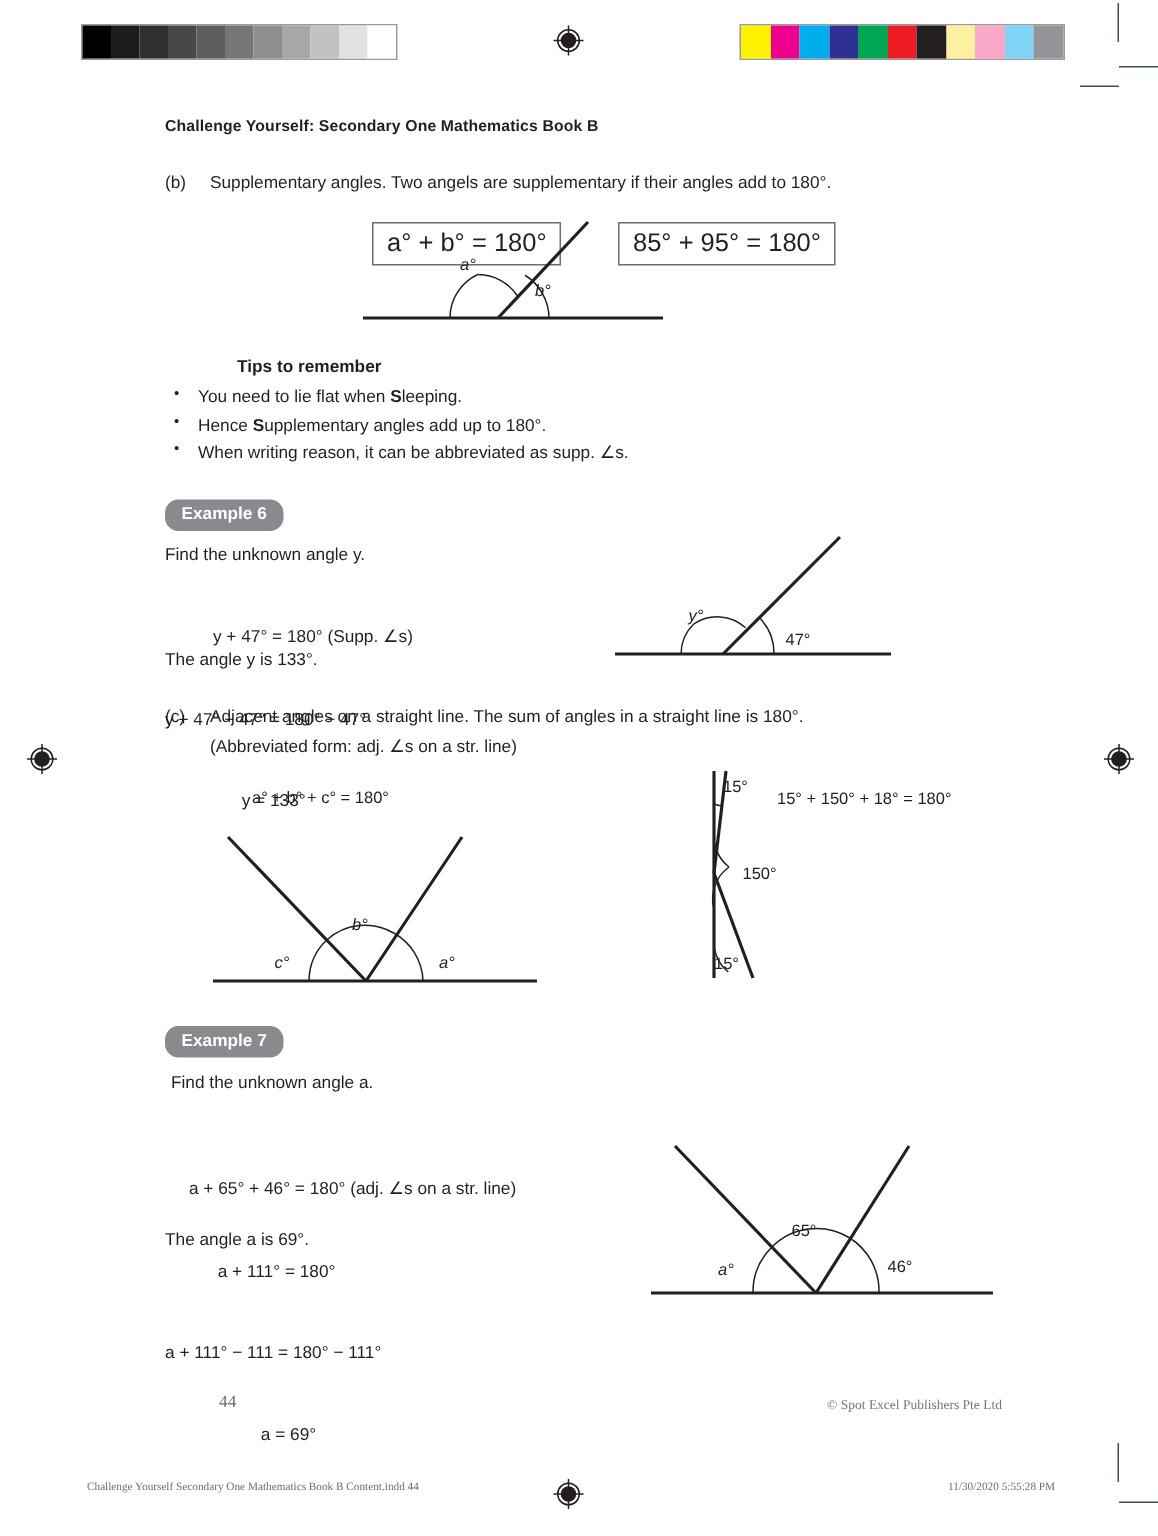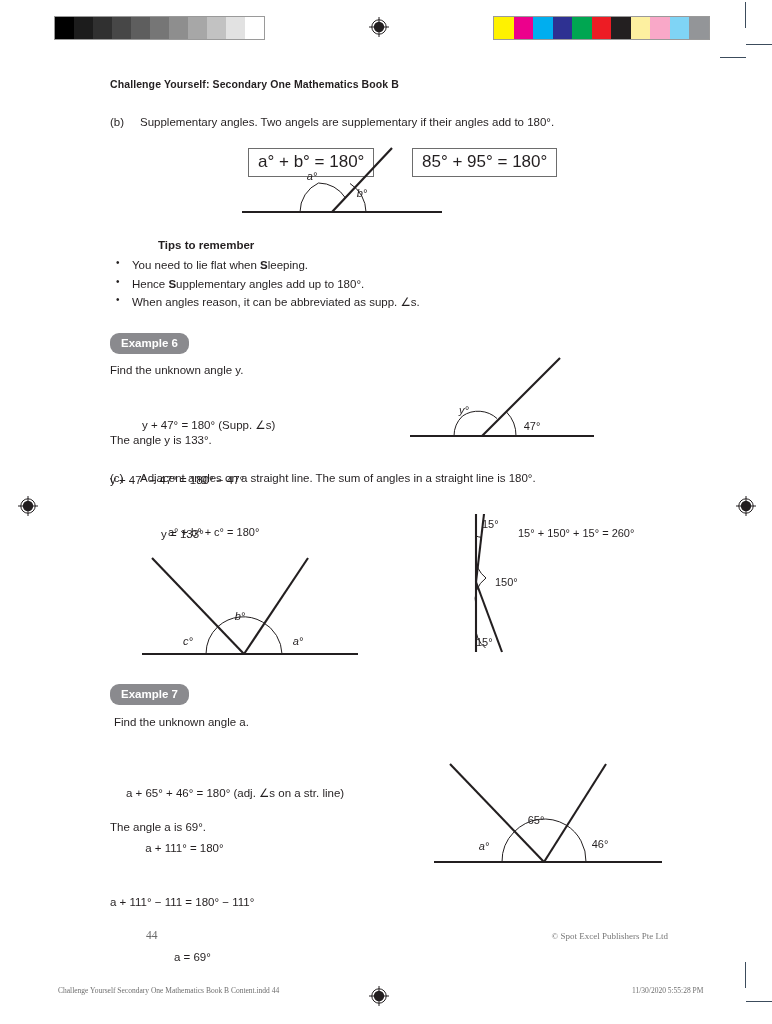--- a/index.html
+++ b/index.html
@@ -264,21 +264,21 @@
 
   <div class="tips-title" style="left:110px; top:239px;margin-left:48px;">Tips to remember</div>
   <ul class="tips-list" style="left:110px; top:256px; width:450px;">
     <li>
       <span>You need to lie flat when </span><b>S</b><span>leeping.</span>
     </li>
     <li>
       <span>Hence </span><b>S</b><span>upplementary angles add up to 180°.</span>
     </li>
     <li>
-      <span>When angles reason, it can be abbreviated as supp. ∠s.</span><b></b><span></span>
+      <span>When writing reason, it can be abbreviated as supp. ∠s.</span><b></b><span></span>
     </li>
   </ul>
 
   <div class="example-badge" style="left:110px; top:333px;">Example 6</div>
 
   <div class="para" style="left:110px; top:362px;">Find the unknown angle y.</div>
 
   <div class="worklines" style="left:110px; top:380px;">
     <div>          y + 47° = 180° (Supp. ∠s)</div>
     <div>y + 47° − 47° = 180° − 47°</div>
@@ -294,38 +294,39 @@
       <path d="M 54.5 64 A 28 28 0 0 1 89 66.5" fill="none" stroke="#231f20" stroke-width="1"></path>
       <path d="M 108 84 A 34 34 0 0 0 98.5 60" fill="none" stroke="#231f20" stroke-width="1"></path>
       <text class="fig-label it" x="56" y="62" text-anchor="middle">y°</text>
       <text class="fig-label" x="124" y="78" text-anchor="middle">47°</text>
     </svg>
   </div>
 
   <div class="hang" style="left:110px; top:470px; width:580px;">
     <span class="marker">(c)</span><span>Adjacent angles on a straight line. The sum of angles in a straight line is 180°.</span>
   </div>
+  <div class="para" style="left:140px; top:490px;">(Abbreviated form: adj. ∠s on a str. line)</div>
 
   <div class="eq-caption" style="left:168px; top:526px;">a° + b° + c° = 180°</div>
 
   <div class="fig" style="left:140px; top:548px;">
     <svg width="230" height="112" viewBox="0 0 230 112">
       <line x1="2" y1="106" x2="218" y2="106" stroke="#231f20" stroke-width="2.1"></line>
       <line x1="104" y1="106" x2="12" y2="10" stroke="#231f20" stroke-width="2.1"></line>
       <line x1="104" y1="106" x2="168" y2="10" stroke="#231f20" stroke-width="2.1"></line>
       <path d="M 66 106 A 38 38 0 0 1 78 78.5" fill="none" stroke="#231f20" stroke-width="1"></path>
       <path d="M 78 78.5 A 38 38 0 0 1 122.5 74" fill="none" stroke="#231f20" stroke-width="1"></path>
       <path d="M 122.5 74 A 38 38 0 0 1 142 106" fill="none" stroke="#231f20" stroke-width="1"></path>
       <text class="fig-label it" x="48" y="97" text-anchor="middle">c°</text>
       <text class="fig-label it" x="100" y="72" text-anchor="middle">b°</text>
       <text class="fig-label it" x="158" y="97" text-anchor="middle">a°</text>
     </svg>
   </div>
 
-  <div class="eq-caption" style="left:518px; top:527px;">15° + 150° + 15° = 260°</div>
+  <div class="eq-caption" style="left:518px; top:527px;">15° + 150° + 18° = 180°</div>
 
   <div class="fig" style="left:462px; top:510px;">
     <svg width="120" height="145" viewBox="0 0 120 145">
       <line x1="14" y1="4" x2="14" y2="142" stroke="#231f20" stroke-width="2.1"></line>
       <line x1="22" y1="4" x2="14" y2="72" stroke="#231f20" stroke-width="2.1"></line>
       <line x1="14" y1="72" x2="40" y2="142" stroke="#231f20" stroke-width="2.1"></line>
       <path d="M 14 26 A 22 22 0 0 0 19.4 27.4" fill="none" stroke="#231f20" stroke-width="1"></path>
       <path d="M 14 46 A 26 26 0 0 0 24 68" fill="none" stroke="#231f20" stroke-width="1"></path>
       <path d="M 24 68 A 26 26 0 0 0 14 96" fill="none" stroke="#231f20" stroke-width="1"></path>
       <path d="M 14 116 A 26 26 0 0 0 23.5 138" fill="none" stroke="#231f20" stroke-width="1"></path>

